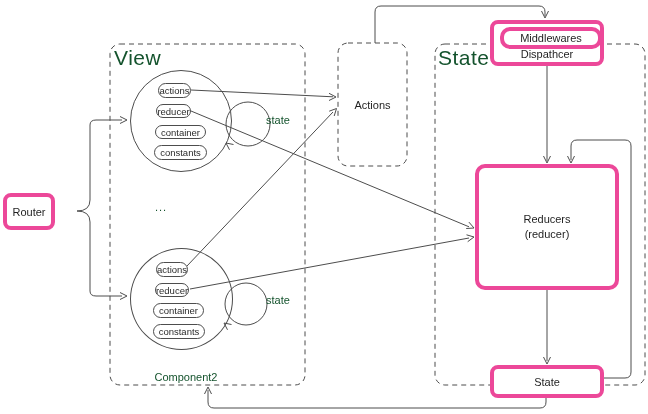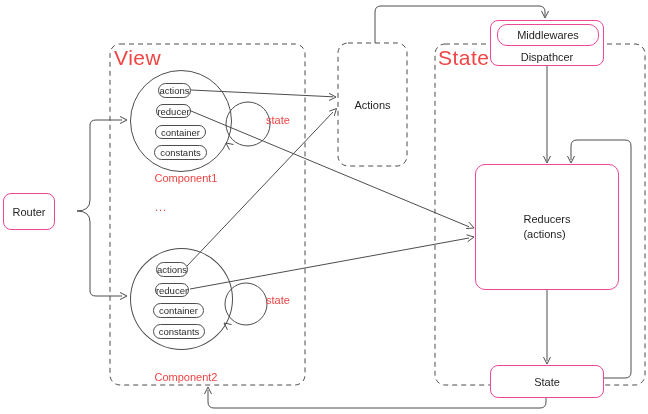--- a/index.html
+++ b/index.html
@@ -8,49 +8,49 @@
     width: 648px;
     height: 414px;
     background: #ffffff;
     font-family: "Liberation Sans", sans-serif;
     color: #1f1f1f;
     overflow: hidden;
   }
   .stage svg.wires { position: absolute; left: 0; top: 0; }
   .node {
     position: absolute; box-sizing: border-box;
-    border: 1px solid #ec4899; background: #ffffff;
+    border: 4px solid #ec4899; background: #ffffff;
     display: flex; align-items: center; justify-content: center;
     font-size: 11px; white-space: nowrap;
   }
   .r8  { border-radius: 8px; }
   .r10 { border-radius: 10px; }
   .circle {
     position: absolute; box-sizing: border-box;
     border: 1px solid #4d4d4d; border-radius: 50%; background: transparent;
   }
   .pill {
     position: absolute; box-sizing: border-box;
     border: 1px solid #4d4d4d; border-radius: 8px; background: #ffffff;
     display: flex; align-items: center; justify-content: center;
     font-size: 9.5px; white-space: nowrap; color: #2b2b2b;
   }
-  .txt { position: absolute; white-space: nowrap; color: #ef4444; }
+  .txt { position: absolute; white-space: nowrap; color: #14532d; }
   .group-label { font-size: 21px; letter-spacing: 0.5px; }
   .small-label { font-size: 11px; }
   .center-text { text-align: center; }
   .overlay-label {
     position: absolute; display: flex; align-items: center; justify-content: center;
     font-size: 11px; pointer-events: none;
   }
   .dispatcher-caption {
     position: absolute; left: 0; right: 0; bottom: 2px;
     text-align: center; font-size: 11px;
   }
-  .reducers-label { display: flex; flex-direction: column; line-height: 1.35; font-size: 11px; }
+  .reducers-label { display: flex; flex-direction: column; align-items: center; line-height: 1.35; font-size: 11px; }
 </style>
 </head>
 <body>
 
 <div class="stage">
 
   <svg class="wires" width="648" height="414" viewBox="0 0 648 414" fill="none" stroke="#4d4d4d" stroke-width="1">
 
     <rect x="110" y="44" width="195" height="341" rx="10" stroke-dasharray="5,4"></rect>
     <rect x="435" y="44" width="210" height="341" rx="10" stroke-dasharray="5,4"></rect>
@@ -106,34 +106,33 @@
   <div class="node r8" style="left:490px; top:20px; width:114px; height:46px; align-items:flex-start;">
     <div class="node r10" style="left:6px; top:3px; width:102px; height:22px;">
       <span>Middlewares</span>
     </div>
     <div class="dispatcher-caption">Dispathcer</div>
   </div>
 
   <div class="node r10" style="left:475px; top:164px; width:144px; height:126px;">
     <div class="reducers-label">
       <span>Reducers</span>
-      <span>(actions)</span>
+      <span>(reducer)</span>
     </div>
   </div>
 
   <div class="node r8" style="left:490px; top:365px; width:114px; height:33px;">
     <span>State</span>
   </div>
 
   <div class="circle" style="left:130px; top:70px; width:102px; height:102px;"></div>
   <div class="pill" style="left:158px; top:83px; width:33px; height:15px;">actions</div>
   <div class="pill" style="left:156px; top:104px; width:35px; height:14px;">reducer</div>
   <div class="pill" style="left:155px; top:125px; width:51px; height:14px;">container</div>
   <div class="pill" style="left:154px; top:145px; width:53px; height:15px;">constants</div>
-  <div class="txt small-label center-text" style="left:136px; top:172px; width:100px;">Component1</div>
   <div class="txt small-label" style="left:266px; top:114px;">state</div>
 
   <div class="txt small-label" style="left:155px; top:201px; letter-spacing:1px;">...</div>
 
   <div class="circle" style="left:130px; top:248px; width:103px; height:102px;"></div>
   <div class="pill" style="left:156px; top:262px; width:32px; height:15px;">actions</div>
   <div class="pill" style="left:155px; top:283px; width:34px; height:14px;">reducer</div>
   <div class="pill" style="left:153px; top:303px; width:51px; height:15px;">container</div>
   <div class="pill" style="left:153px; top:324px; width:52px; height:15px;">constants</div>
   <div class="txt small-label center-text" style="left:136px; top:371px; width:100px;">Component2</div>

